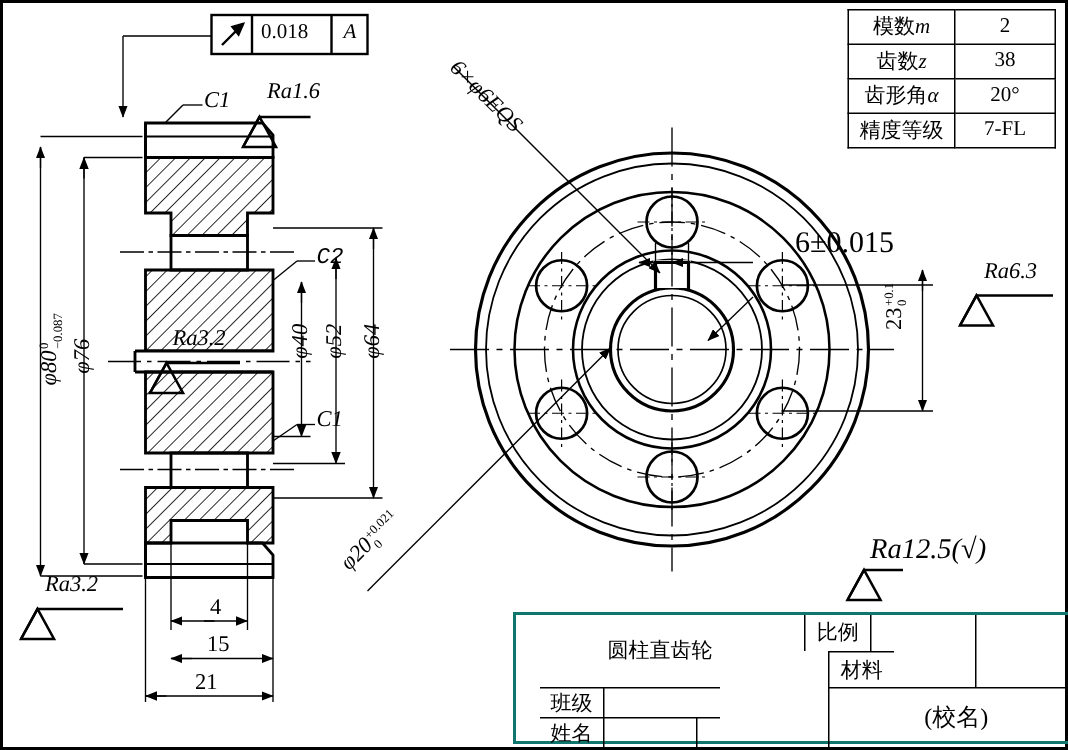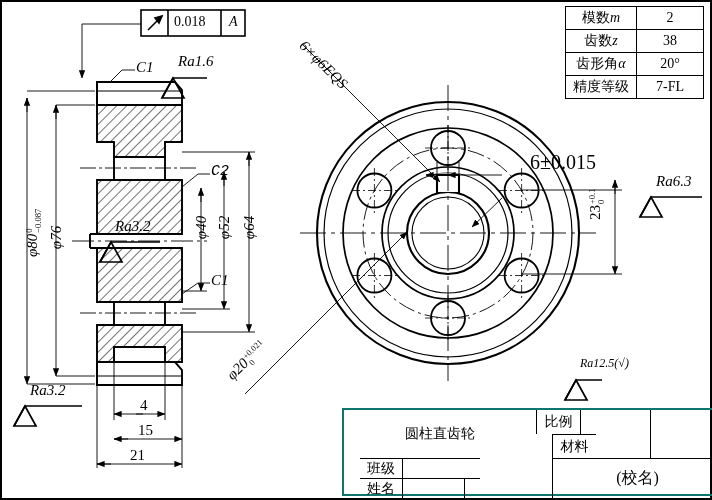--- a/index.html
+++ b/index.html
@@ -250,21 +250,21 @@
 <div class="lbl it" style="left:227px;top:13px;font-size:14px;">A</div>
 
 <div class="lbl it" style="left:134px;top:58px;font-size:15px;">C1</div>
 <div class="lbl it" style="left:209px;top:162px;font-size:15px;font-family:Liberation Mono, monospace;">C2</div>
 <div class="lbl it" style="left:209px;top:271px;font-size:15px;">C1</div>
 
 <div class="lbl it" style="left:176px;top:52px;font-size:15px;">Ra1.6</div>
 <div class="lbl it" style="left:113px;top:217px;font-size:15px;">Ra3.2</div>
 <div class="lbl it" style="left:28px;top:381px;font-size:15px;">Ra3.2</div>
 <div class="lbl it" style="left:654px;top:172px;font-size:15px;">Ra6.3</div>
-<div class="lbl it" style="left:578px;top:355px;font-size:12px;">Ra12.5(√)</div>
+<div class="lbl it" style="left:578px;top:355px;font-size:19px;">Ra12.5(√)</div>
 
 <div class="lbl" style="left:-8px;top:222px;width:80px;text-align:center;
      transform:rotate(-90deg);font-size:15px;">
   <span class="it">φ80</span><span style="display:inline-block;font-size:8.5px;line-height:1.05;text-align:left;vertical-align:middle;margin-left:1px;">
     <span style="display:block">0</span>
     <span style="display:block">−0.087</span></span>
 </div>
 <div class="lbl it" style="left:26px;top:228px;width:56px;text-align:center;
      transform:rotate(-90deg);font-size:15px;">φ76</div>
 <div class="lbl it" style="left:171px;top:218px;width:56px;text-align:center;

